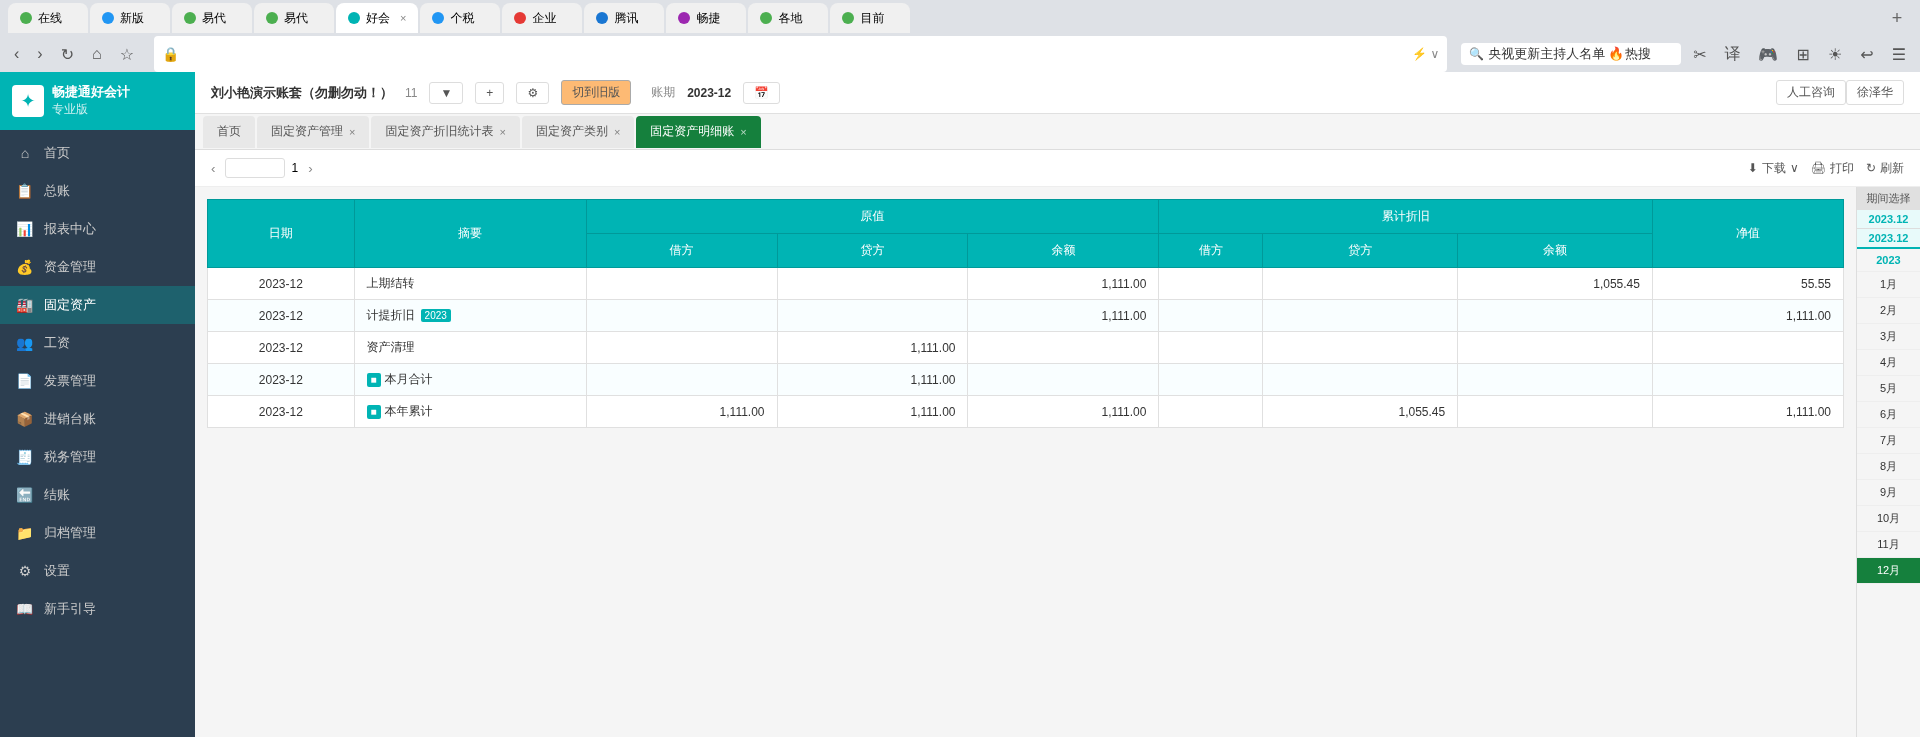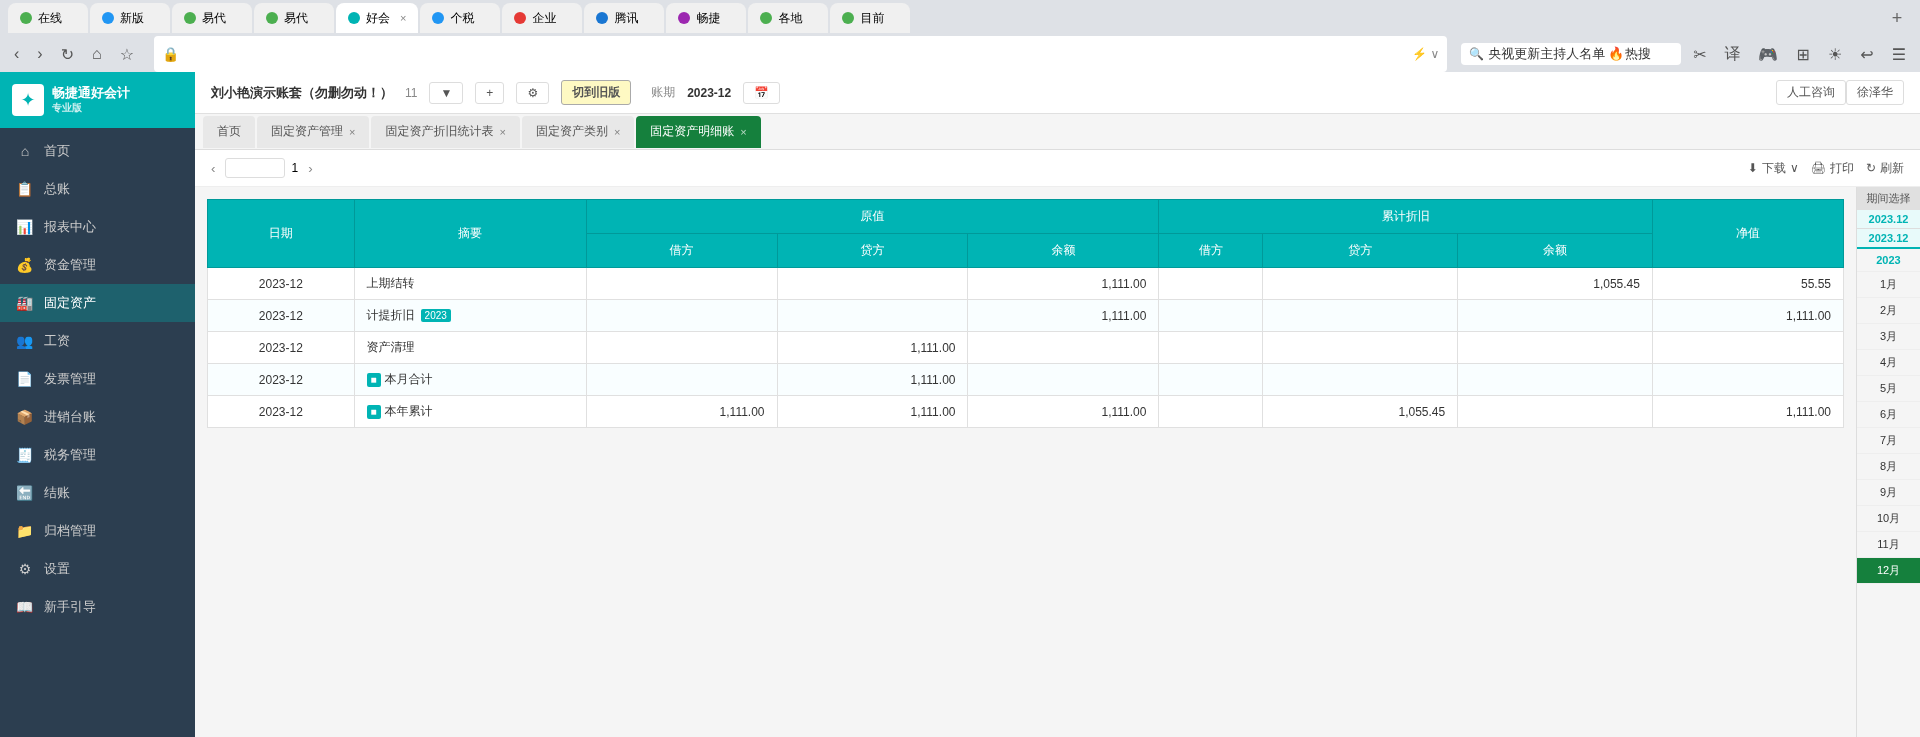--- a/index.html
+++ b/index.html
@@ -17,21 +17,21 @@
     .address-bar input { flex: 1; border: none; outline: none; font-size: 13px; }
     .nav-btn { background: none; border: none; cursor: pointer; font-size: 16px; color: #555; padding: 2px 6px; }
 
     
     .app-container { display: flex; height: calc(737px - 72px); background: #f5f5f5; }
 
     
     .sidebar { width: 195px; background: #2c3e50; color: #fff; display: flex; flex-direction: column; flex-shrink: 0; }
     .sidebar-logo { background: #00b4b4; padding: 12px; display: flex; align-items: center; gap: 8px; }
     .sidebar-logo-text { font-size: 13px; font-weight: bold; color: #fff; line-height: 1.3; }
-    .sidebar-logo-sub { font-size: 10px; color: rgba(255,255,255,0.8); font-weight: bold; }
+    .sidebar-logo-sub { font-size: 12px; color: rgba(255,255,255,0.8); }
     .sidebar-nav { flex: 1; overflow-y: auto; padding: 4px 0; }
     .sidebar-item { display: flex; align-items: center; gap: 10px; padding: 10px 16px; cursor: pointer; color: #ccc; font-size: 13px; }
     .sidebar-item.active { background: rgba(0,180,180,0.3); color: #fff; }
     .sidebar-item-icon { width: 18px; height: 18px; display: flex; align-items: center; justify-content: center; font-size: 14px; }
 
     
     .main-content { flex: 1; display: flex; flex-direction: column; overflow: hidden; }
 
     
     .top-bar { background: #fff; height: 42px; display: flex; align-items: center; padding: 0 16px; gap: 12px; border-bottom: 1px solid #e0e0e0; }
@@ -220,21 +220,21 @@
   </div>
 
   <div class="main-content">
 
     <div class="top-bar">
       <span class="company-name">刘小艳演示账套（勿删勿动！）</span>
       <span style="color:#888;font-size:12px;">11</span>
       <button class="top-bar-btn" style="background:#fff;">▼</button>
       <button class="top-bar-btn">+</button>
       <button class="top-bar-btn">⚙</button>
-      <button class="top-bar-btn" style="background:#fef9c3;border-color:#aaa;font-weight:bold;">切到旧版</button>
+      <button class="top-bar-btn" style="background:#fdba74;border-color:#aaa;">切到旧版</button>
       <span style="color:#888;font-size:12px;margin-left:8px;">账期</span>
       <span style="color:#333;font-size:12px;font-weight:bold;">2023-12</span>
       <button class="top-bar-btn">📅</button>
       <div class="top-bar-actions">
         <button class="top-bar-btn">人工咨询</button>
         <button class="top-bar-btn">徐泽华</button>
       </div>
     </div>
 
     <div class="page-tabs" id="page-tabs-container">

